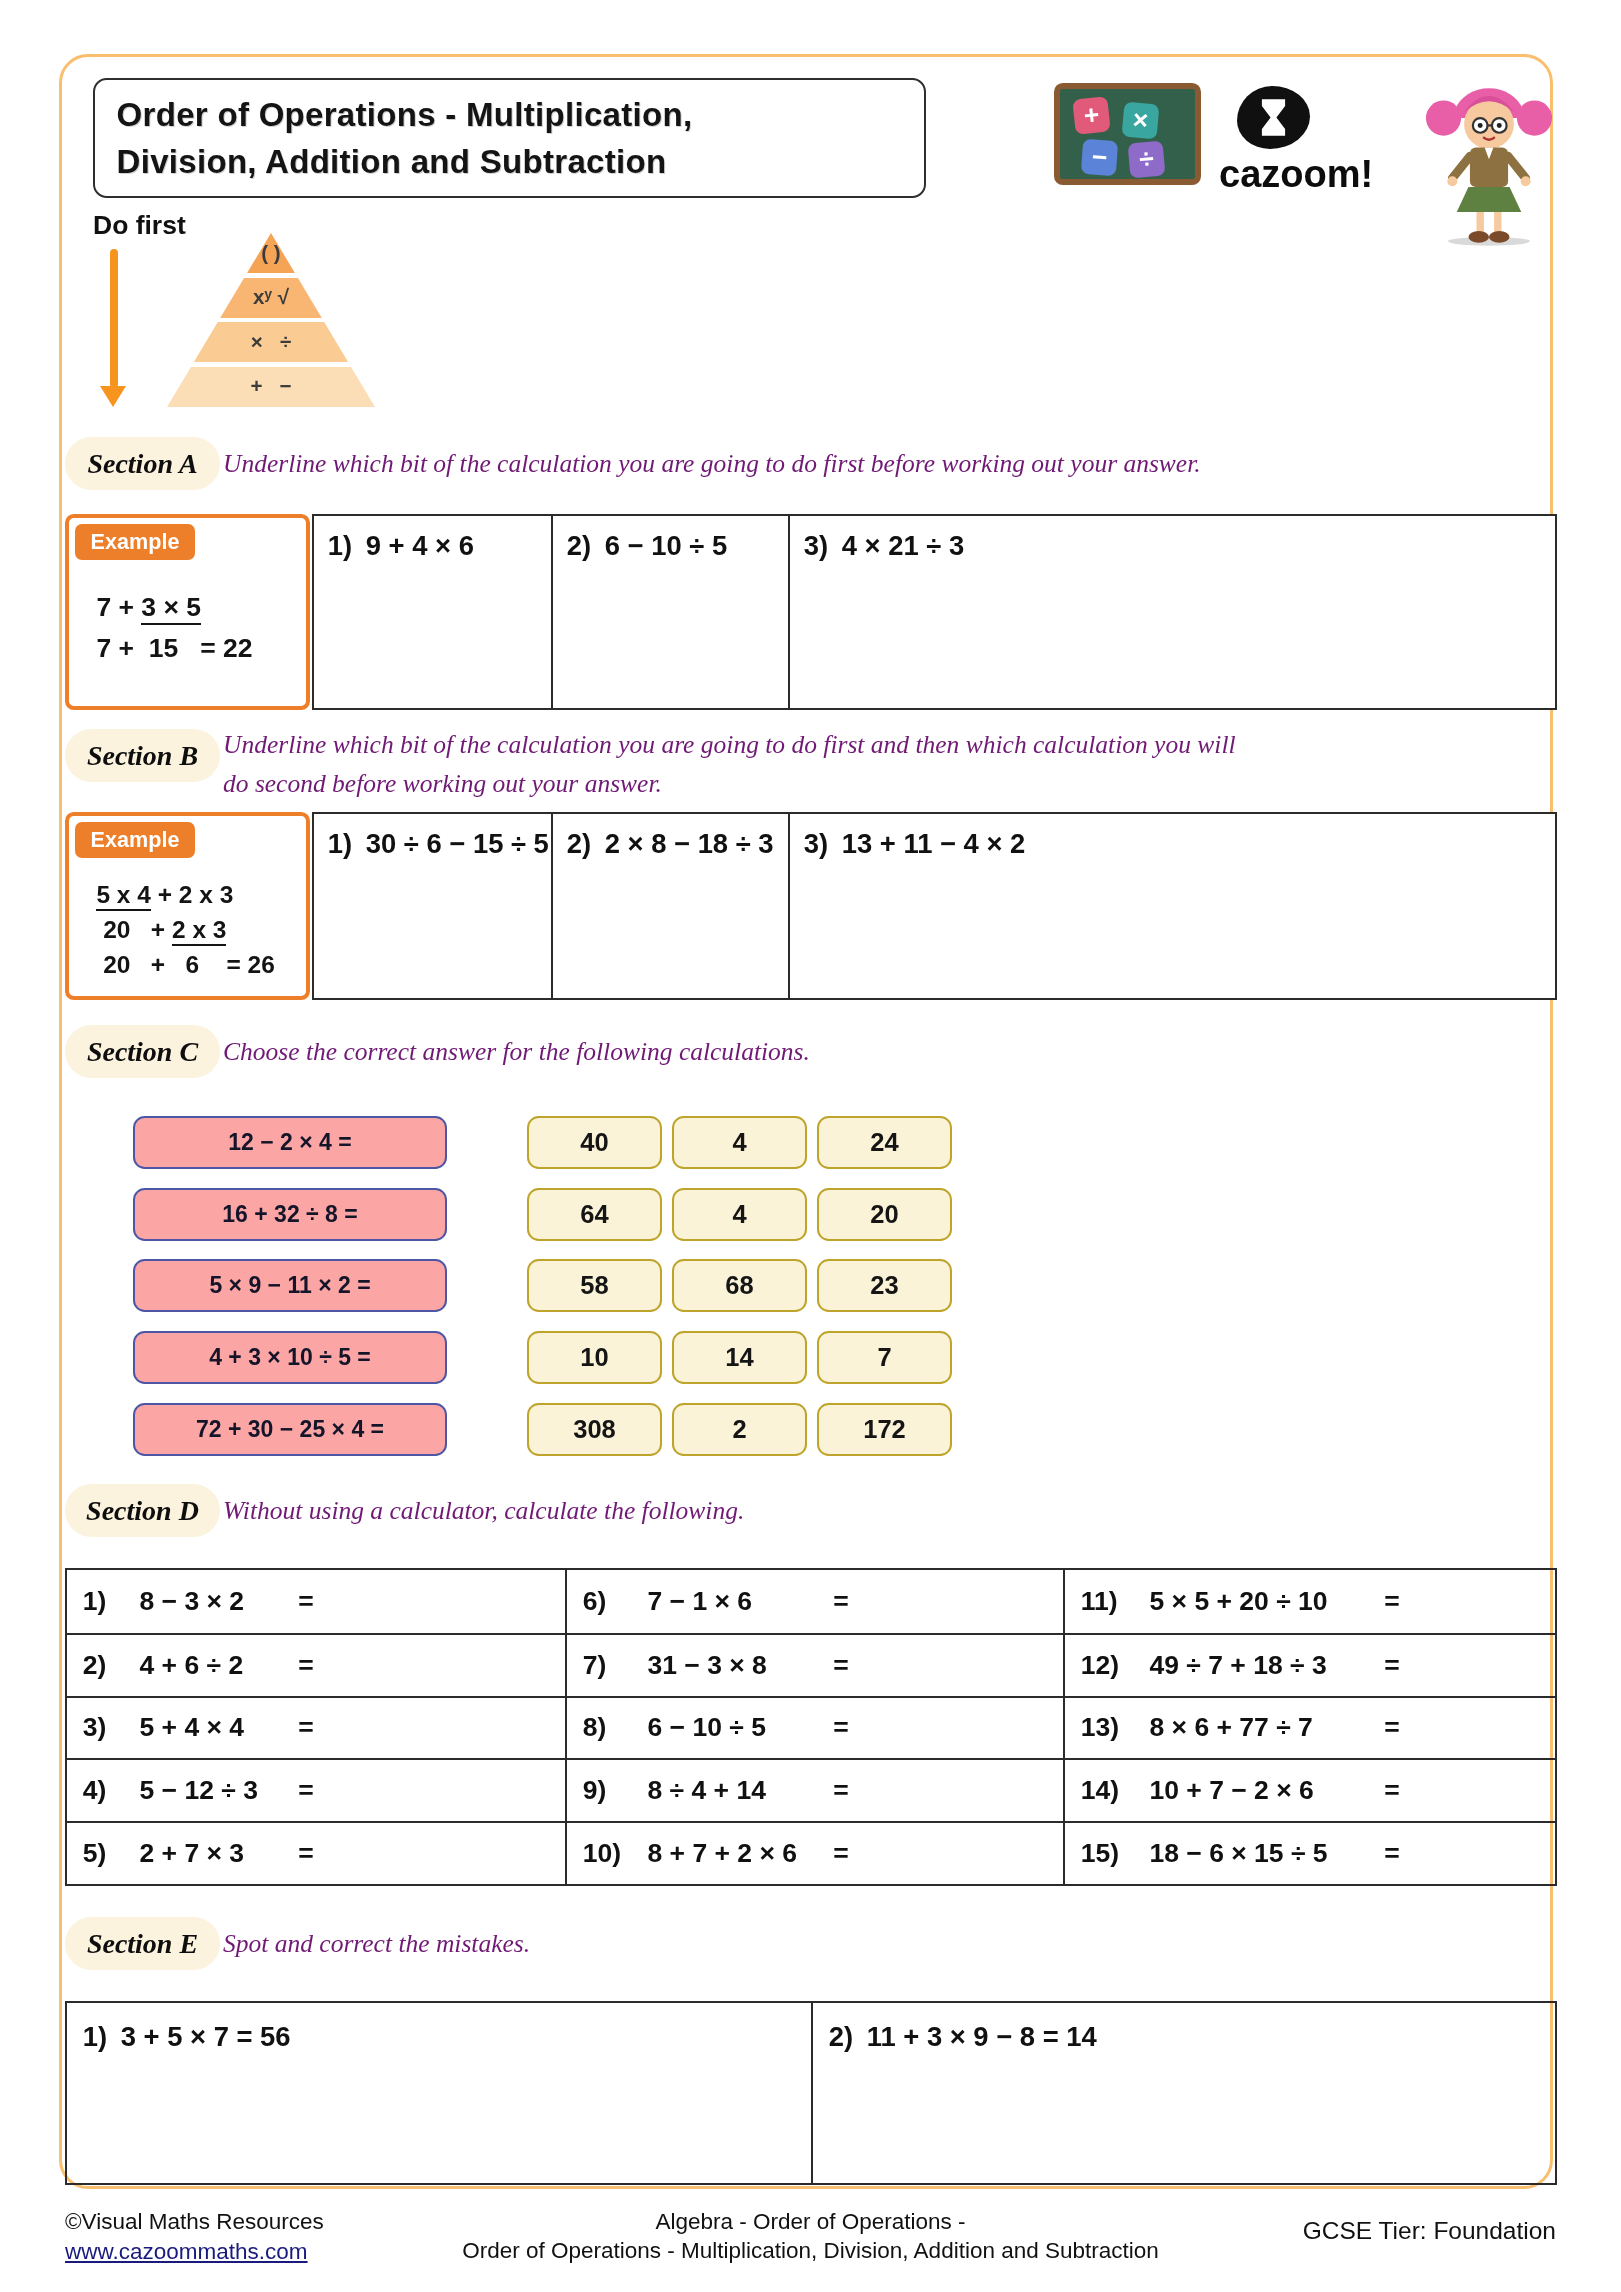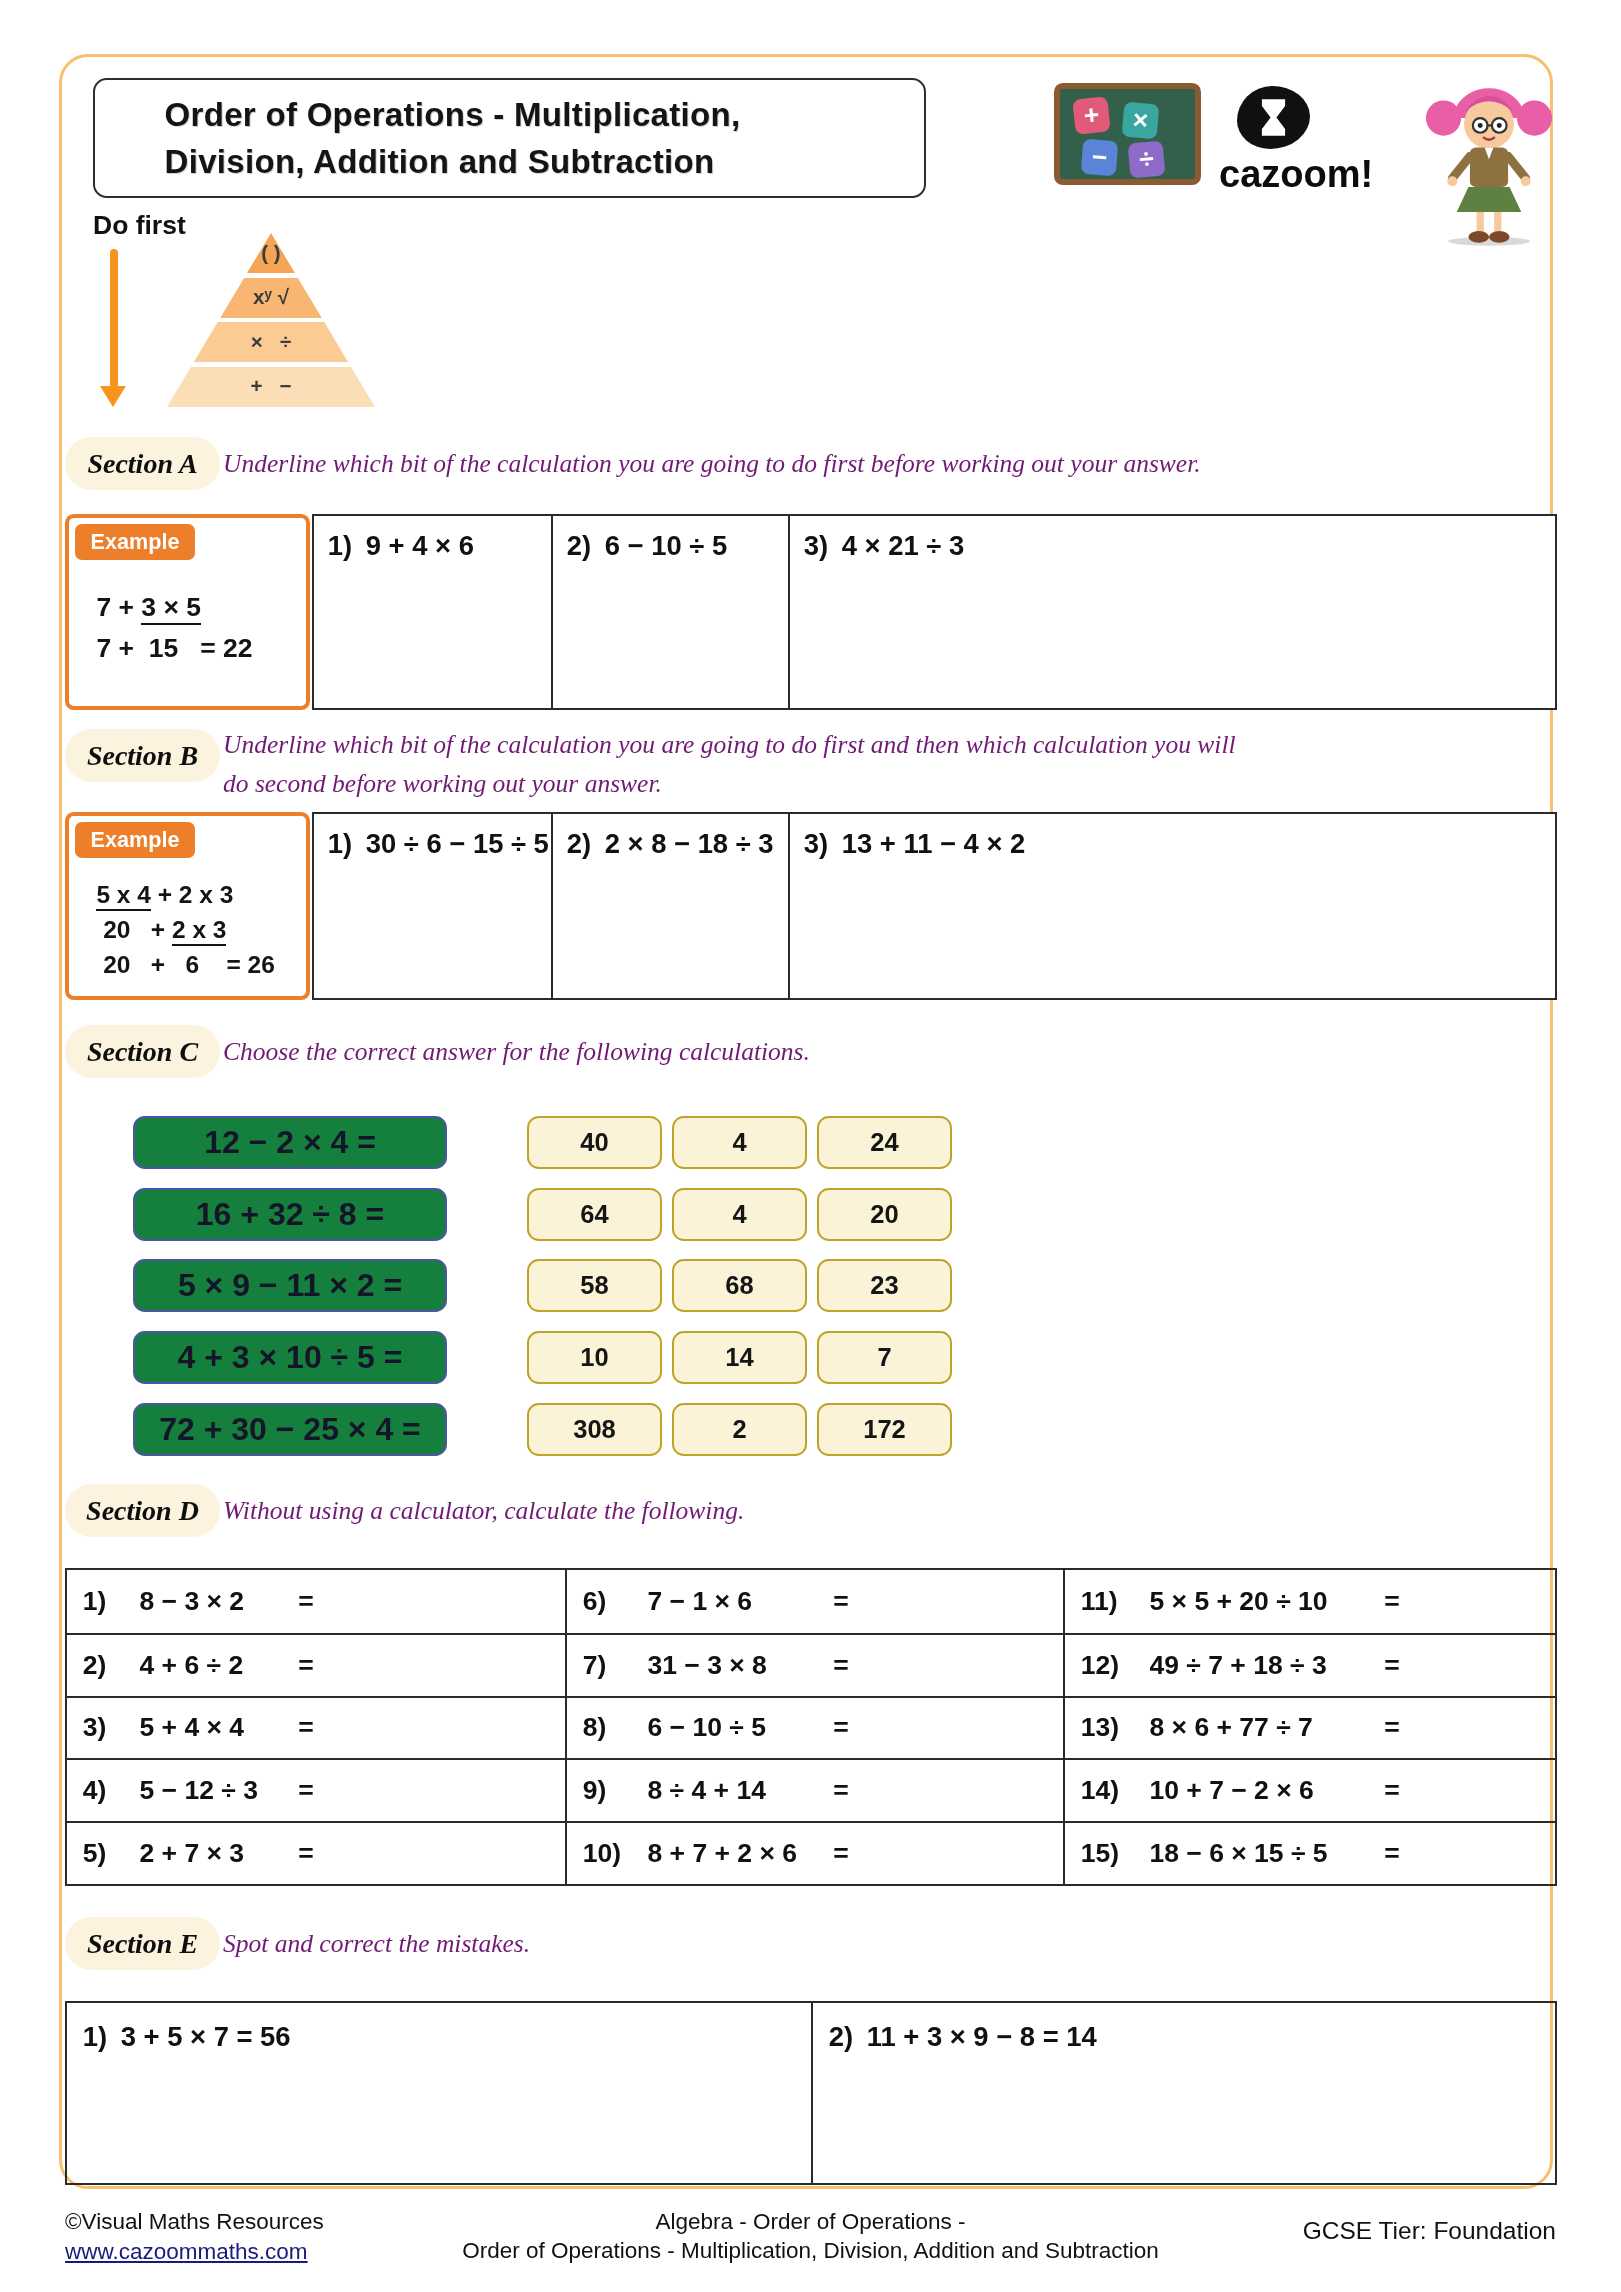--- a/index.html
+++ b/index.html
@@ -12,21 +12,21 @@
     position:absolute; left:59px; top:54px; width:1494px; height:2135px;
     border:3.9px solid #F9BE6E; border-radius:29px;
   }
   
   .title-box {
     position:absolute; left:93px; top:78px; width:833px; height:120px;
     border:2.9px solid #2e2e2e; border-radius:13.7px;
     display:flex; flex-direction:column; justify-content:center; padding-left:21.6px;
   }
   .title-line { font-size:33px; font-weight:bold; line-height:47px; color:#141414; letter-spacing:0.3px;
-    text-shadow:1px 1px 0 rgba(120,120,120,.35);margin-left:48px; }
+    text-shadow:1px 1px 0 rgba(120,120,120,.35); }
   .chalkboard {
     position:absolute; left:1054px; top:83px; width:147px; height:102px;
     background:#33604A; border:6.9px solid #8A5A33; border-radius:8.8px;
   }
   .tile { position:absolute; width:35px; height:35px; border-radius:7.8px; color:#fff;
     font-weight:bold; font-size:26.5px; display:flex; align-items:center; justify-content:center; }
   .tile-plus  { left:13.7px; top:8.8px;  background:#E25A7A; transform:rotate(-6deg); }
   .tile-times { left:63px; top:13.7px; background:#39A6A0; transform:rotate(5deg); }
   .tile-minus { left:21.6px; top:51px; background:#5B84D8; transform:rotate(4deg); }
   .tile-div   { left:69px; top:53px; background:#8E6BC8; transform:rotate(-5deg); }
@@ -70,23 +70,23 @@
   .ex-lines .ex-line { white-space:pre; }
   .u { border-bottom:2.9px solid #141414; padding-bottom:1px; }
   .qtable { position:absolute; left:312px; width:1245px; border:2.5px solid #2b2b2b;
     display:flex; background:#fff; }
   .qcell { padding:13.7px 0 0 13.7px; }
   .qcell.c1, .qcell.c2 { width:237px; }
   .qcell.c3 { flex:1; }
   .qcell + .qcell { border-left:2.5px solid #2b2b2b; }
   .q { display:flex; gap:13.7px; font-weight:bold; font-size:27.4px; white-space:pre; }
   
-  .cq { position:absolute; left:133px; width:314px; height:53px; background:#15803d;
+  .cq { position:absolute; left:133px; width:314px; height:53px; background:#fca5a5;
     border:2.9px solid #4C56A5; border-radius:11.8px; display:flex; align-items:center;
-    justify-content:center; font-weight:bold; font-size:32px; color:#15152a; }
+    justify-content:center; font-weight:bold; font-size:23px; color:#15152a; }
   .ca { position:absolute; width:135px; height:53px; background:#FBF3D8;
     border:2.9px solid #BFA42C; border-radius:11.8px; display:flex; align-items:center;
     justify-content:center; font-weight:bold; font-size:25.5px; color:#151515; }
   
   .dtable { position:absolute; left:65px; top:1568px; width:1492px; height:318px;
     border:2.5px solid #2b2b2b; display:grid; grid-template-columns:498px 498px 1fr; }
   .dcol { display:grid; grid-template-rows:repeat(5, 1fr); }
   .dcol + .dcol { border-left:2.5px solid #2b2b2b; }
   .drow { display:flex; align-items:center; gap:11.8px; padding-left:15.7px;
     font-weight:bold; font-size:26.5px; white-space:pre; }

